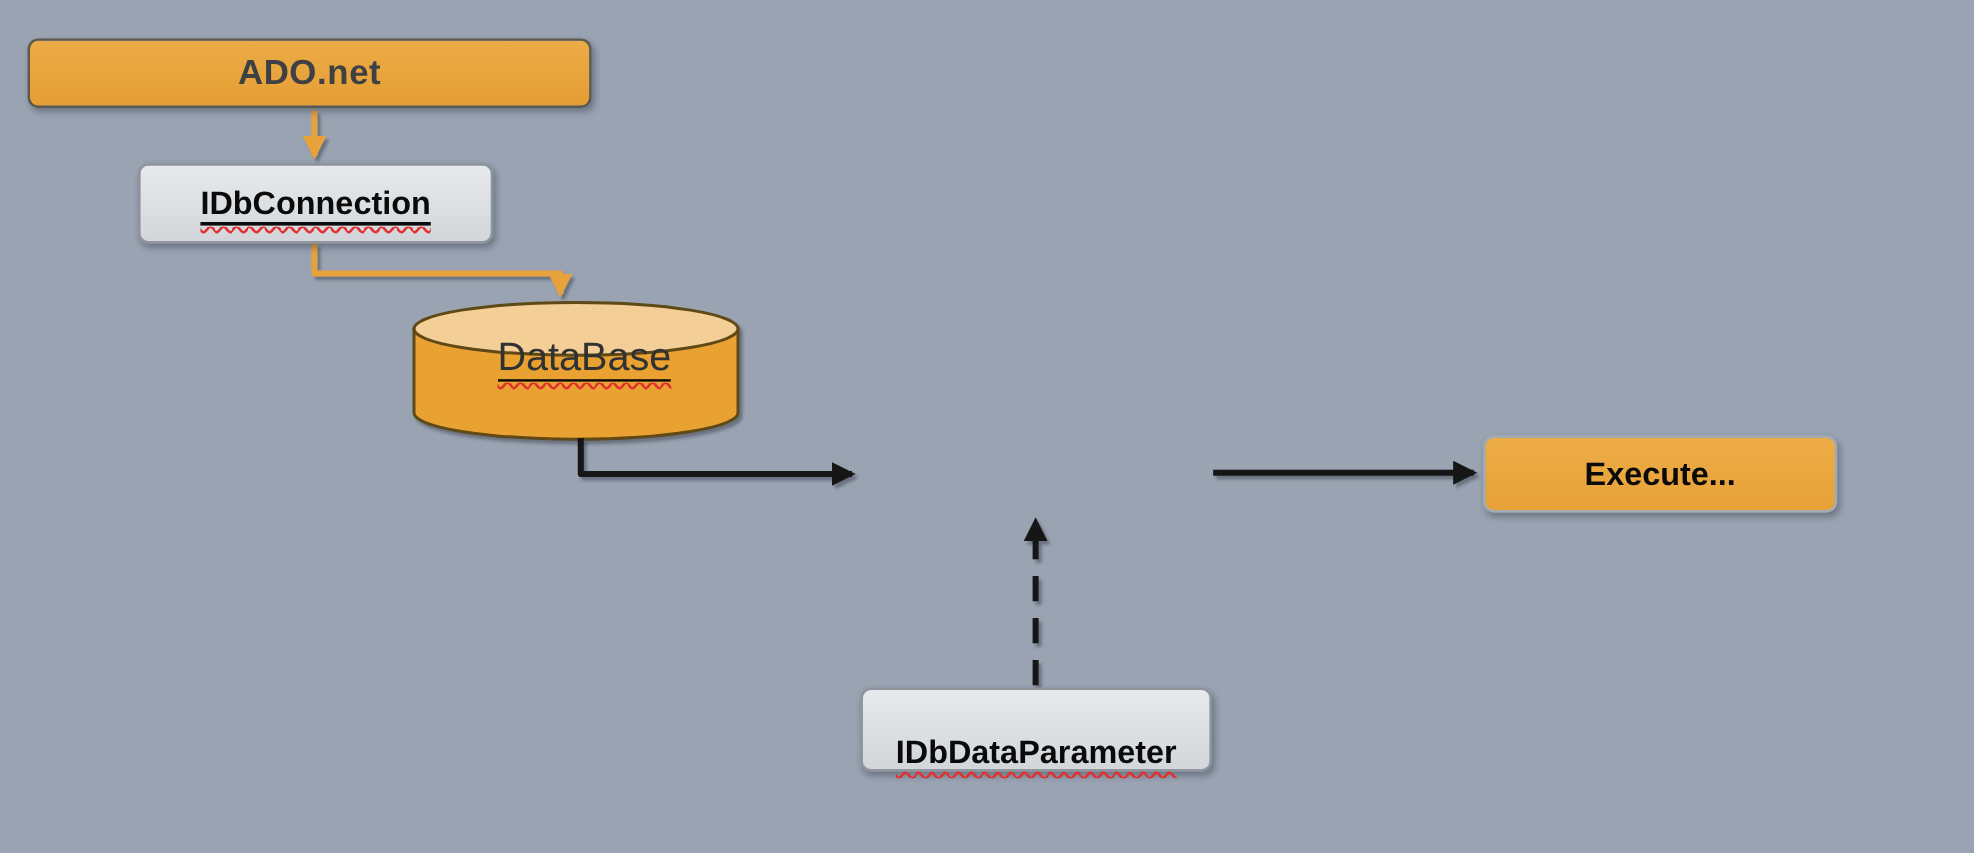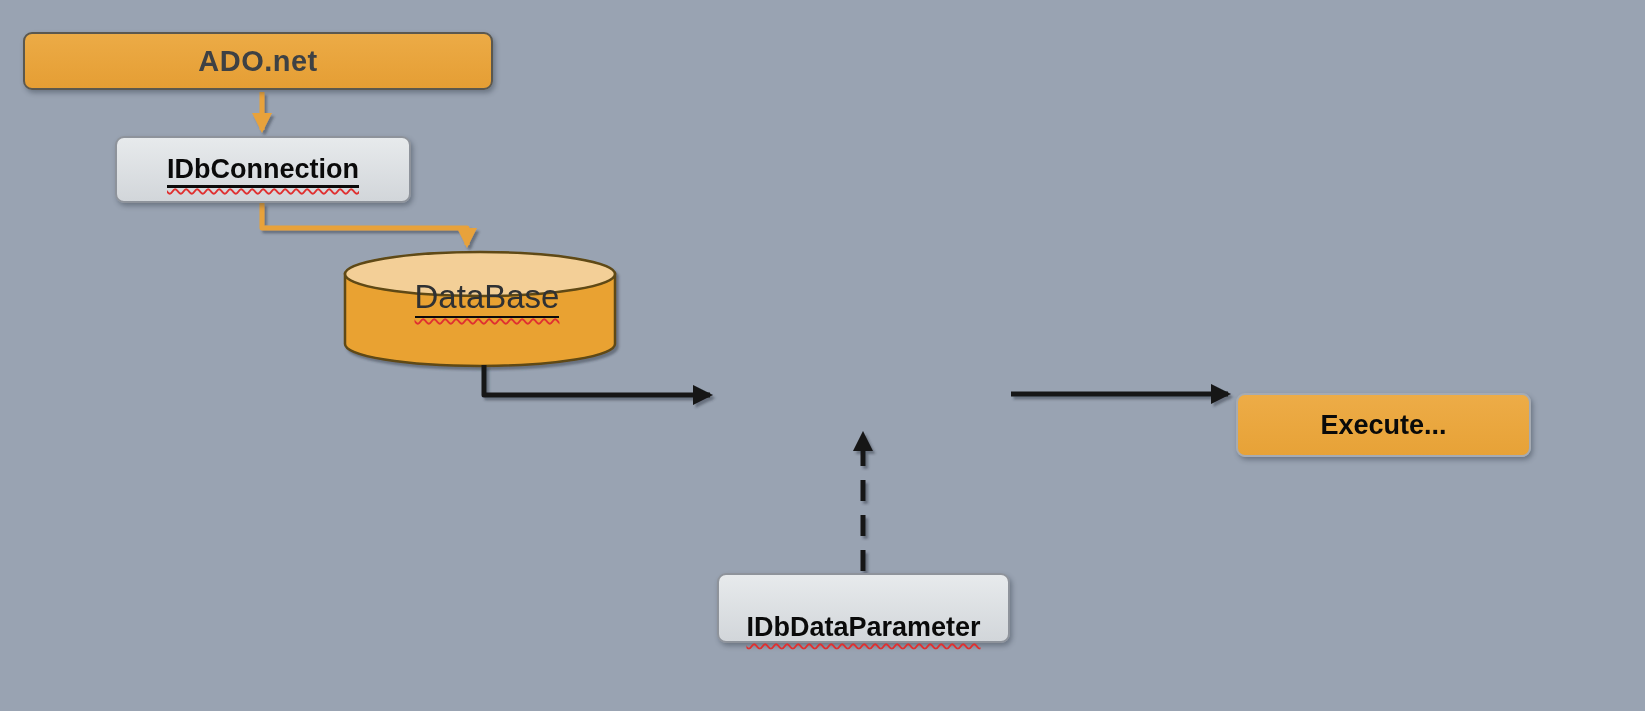--- a/index.html
+++ b/index.html
@@ -31,21 +31,20 @@
   }
   .node-orange-dark {
     background: linear-gradient(#ECAB46, #E59E34);
     border: 2.5px solid #5B584F;
     box-shadow: 2px 3px 5px rgba(42,52,64,0.40);
   }
   .node-orange-light {
     background: linear-gradient(#EDAC47, #E7A237);
     border: 2px solid #A6ABB2;
     box-shadow: 2px 3px 5px rgba(42,52,64,0.40);
-    margin-top: 30px;
   }
   .node-gray {
     background: linear-gradient(#E7EAEC, #D2D6DA);
     border: 2px solid #8E939B;
     box-shadow: 2px 3px 5px rgba(42,52,64,0.40);
   }
   .lbl {
     white-space: nowrap;
     font-weight: bold;
     color: #0A0A0A;

